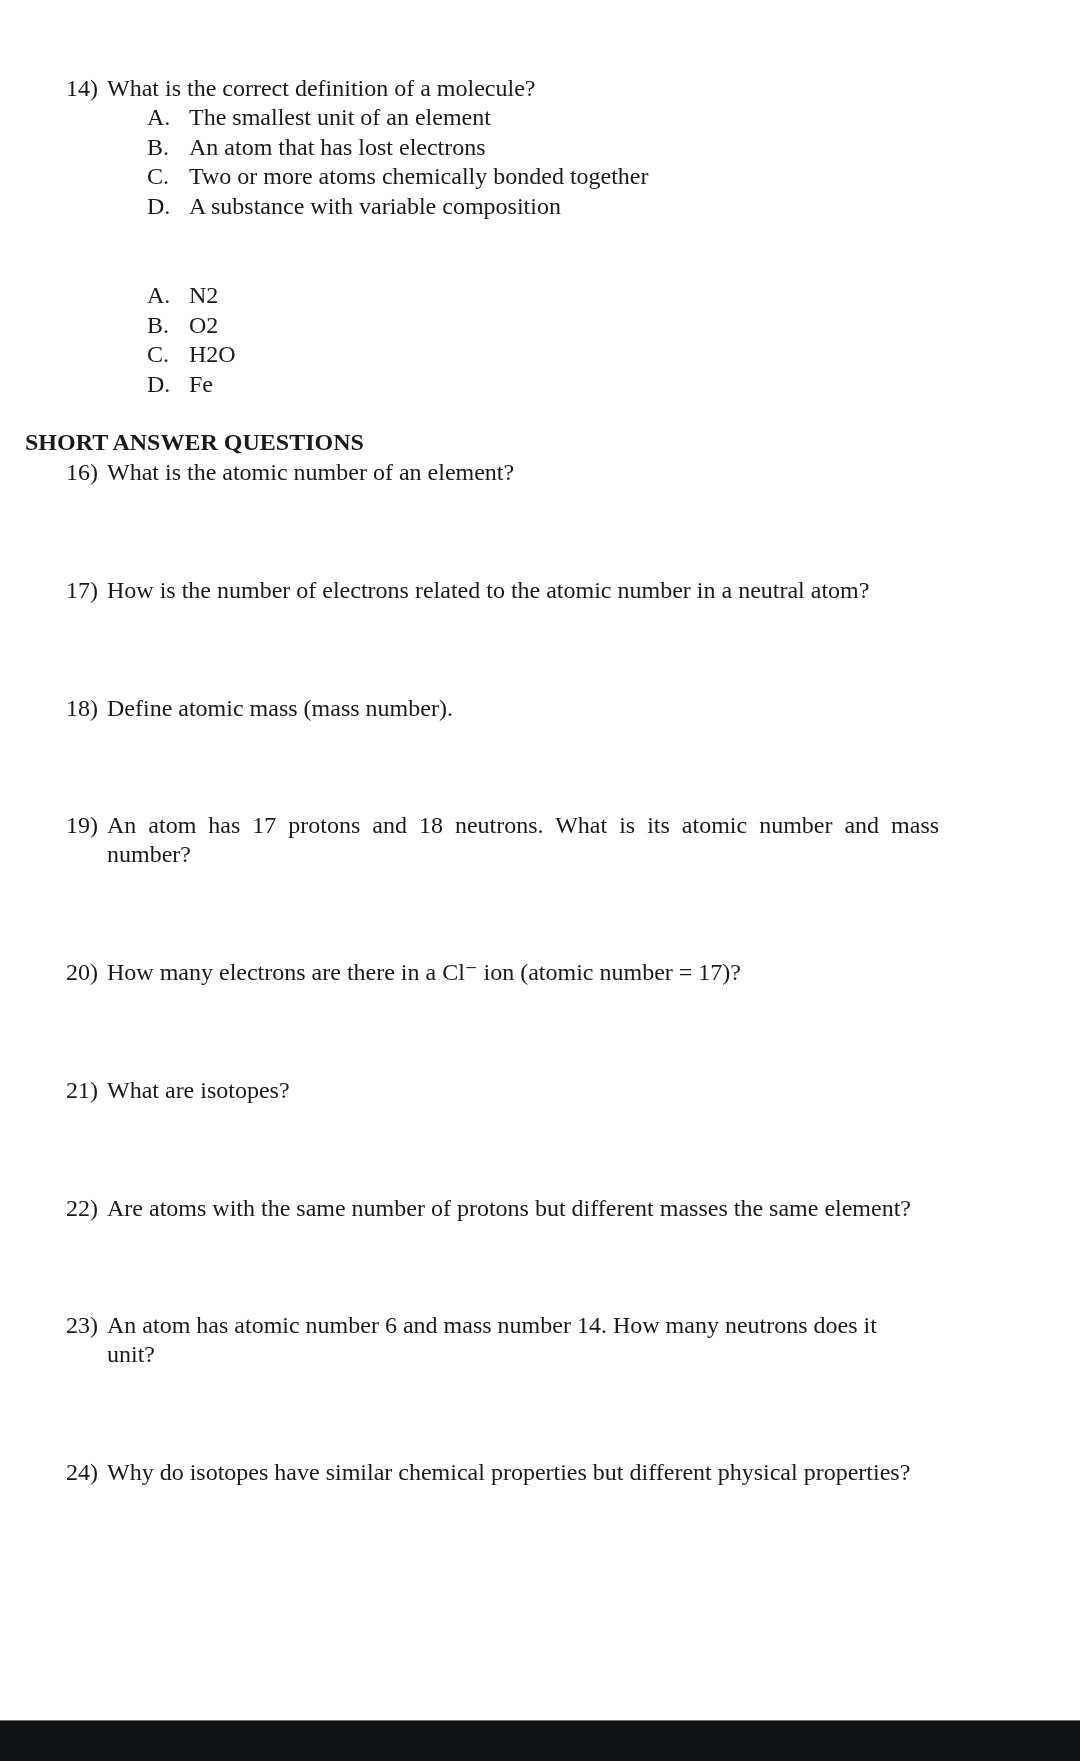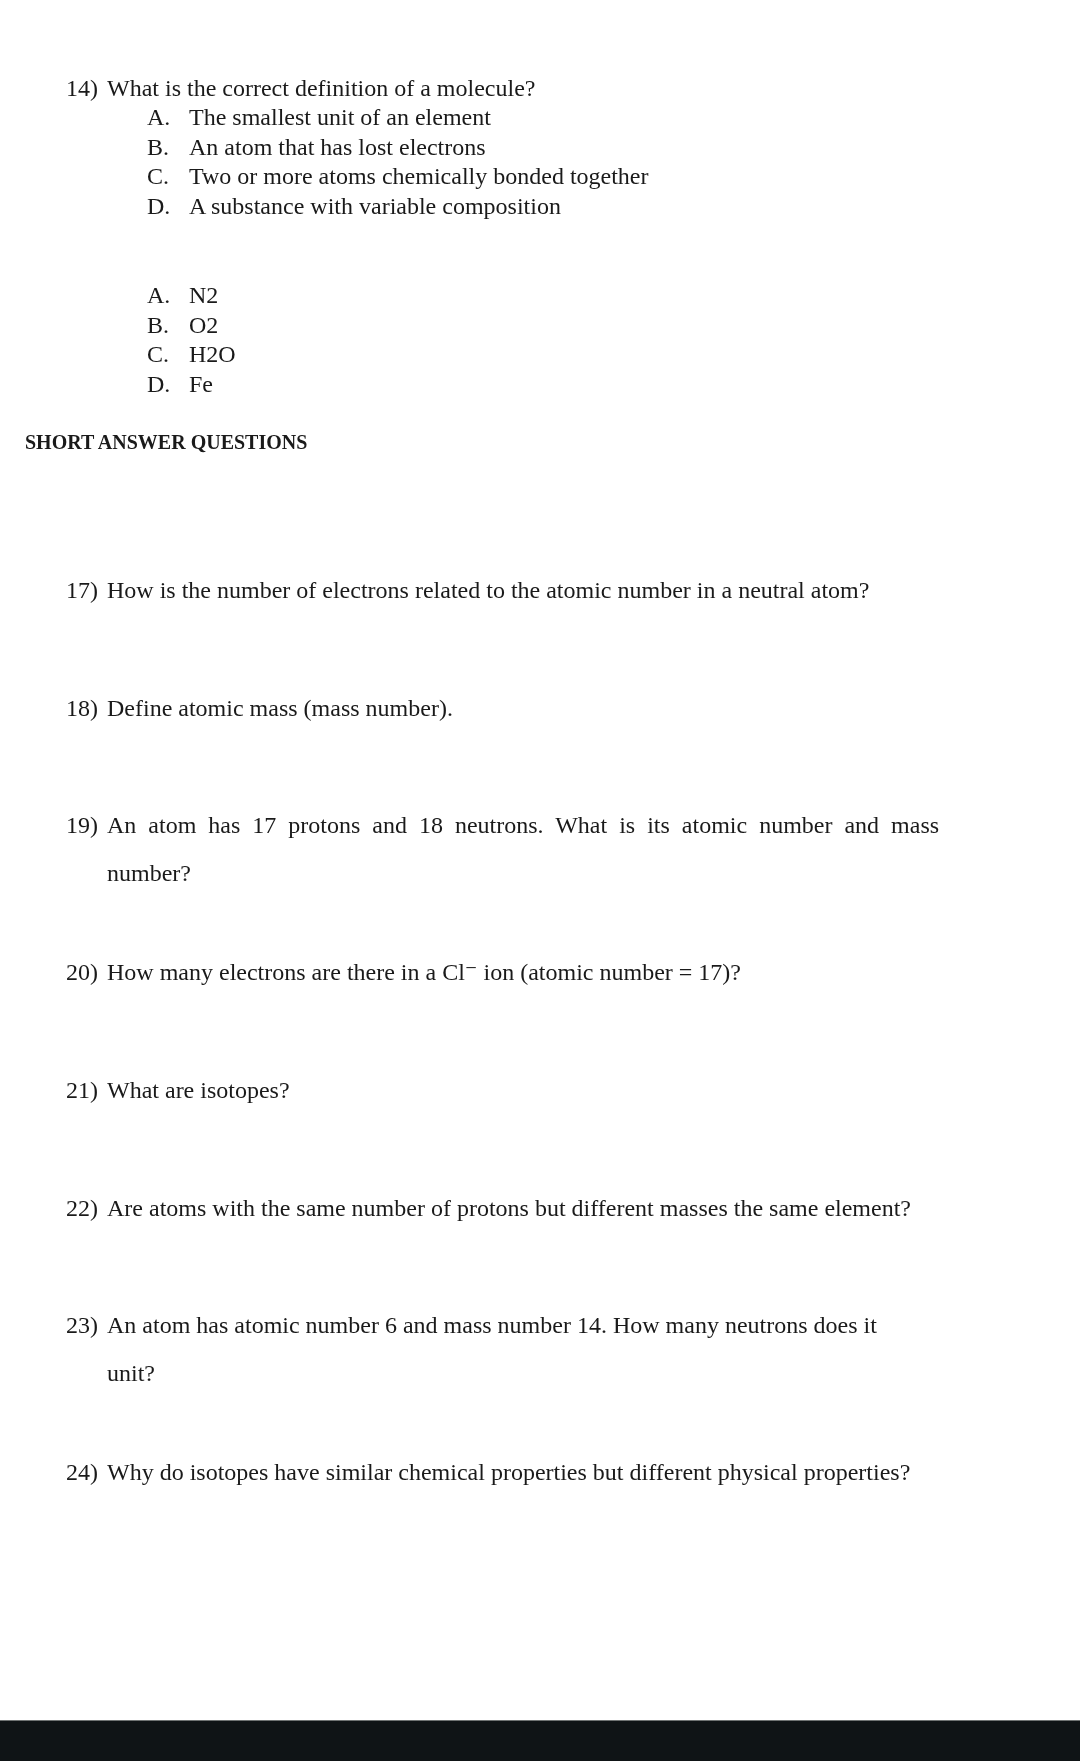--- a/index.html
+++ b/index.html
@@ -14,29 +14,29 @@
     }
     .page { position: absolute; left: 0; top: 0; width: 1080px; height: 1680px; background: #ffffff; }
     .q {
       position: absolute;
       left: 66px;
       font-size: 24px;
       line-height: 29px;
       white-space: nowrap;
     }
     .q .num { display: inline-block; width: 41px; }
-    .q .cont { display: block; padding-left: 41px; margin-top: 19px; }
+    .q .cont { display: block; padding-left: 41px; }
     .opts { position: absolute; left: 147px; font-size: 24px; line-height: 29.5px; }
     .opt { white-space: nowrap; }
     .opt .letter { display: inline-block; width: 42px; }
     .heading {
       position: absolute;
       left: 25px;
       top: 428px;
-      font-size: 20px;
+      font-size: 24px;
       font-weight: bold;
       line-height: 29px;
     }
     .bottom-bar {
       position: absolute;
       left: 0; top: 1720px;
       width: 1080px; height: 41px;
       background: #0f1416;
       border-top: 1px solid #6f7373;
     }
@@ -58,20 +58,23 @@
 
   <div class="opts" style="top:281px;">
     <div class="opt"><span class="letter">A.</span><span>N2</span></div>
     <div class="opt"><span class="letter">B.</span><span>O2</span></div>
     <div class="opt"><span class="letter">C.</span><span>H2O</span></div>
     <div class="opt"><span class="letter">D.</span><span>Fe</span></div>
   </div>
 
   <div class="heading">SHORT ANSWER QUESTIONS</div>
 
+  <div class="q" style="top:458px;">
+    <span class="num">16)</span><span>What is the atomic number of an element?</span>
+  </div>
 
   <div class="q" style="top:576px;">
     <span class="num">17)</span><span>How is the number of electrons related to the atomic number in a neutral atom?</span>
   </div>
 
   <div class="q" style="top:694px;">
     <span class="num">18)</span><span>Define atomic mass (mass number).</span>
   </div>
 
   <div class="q" style="top:811px;">

